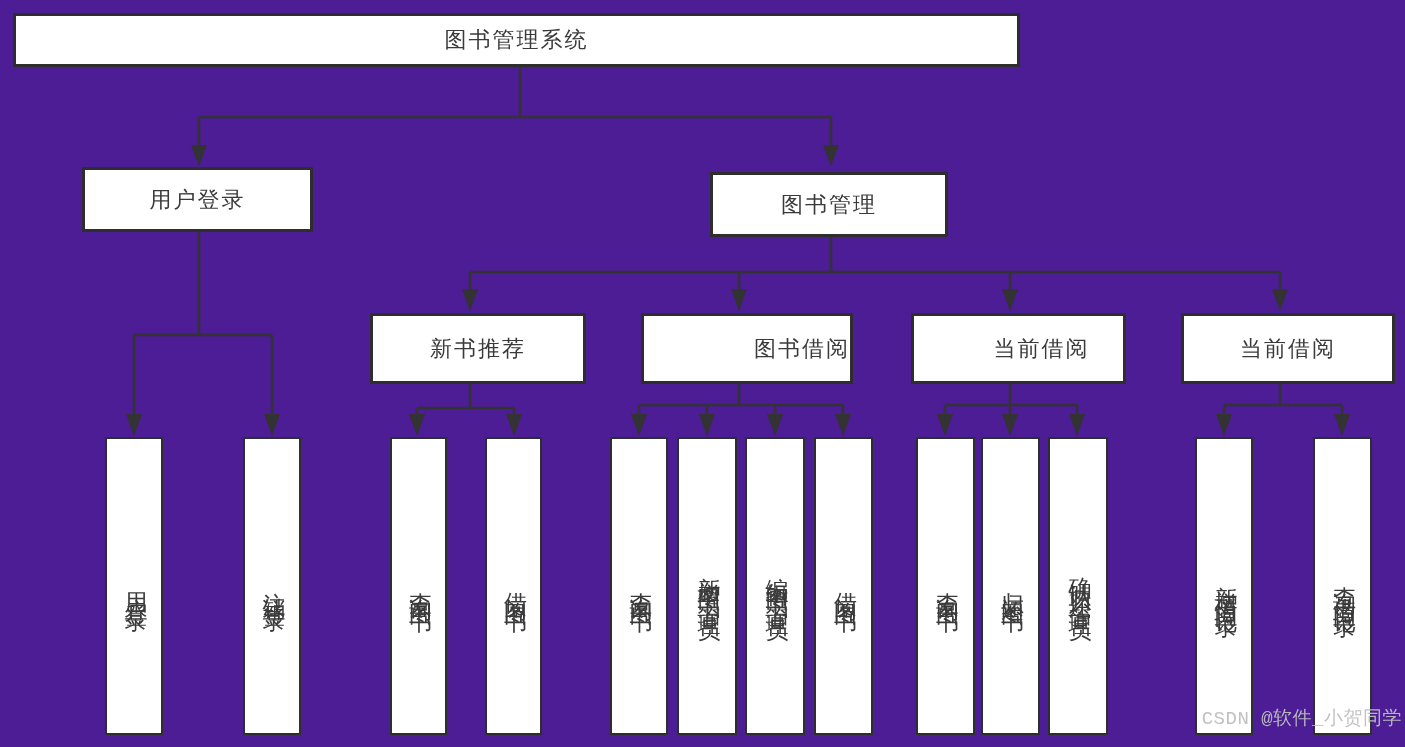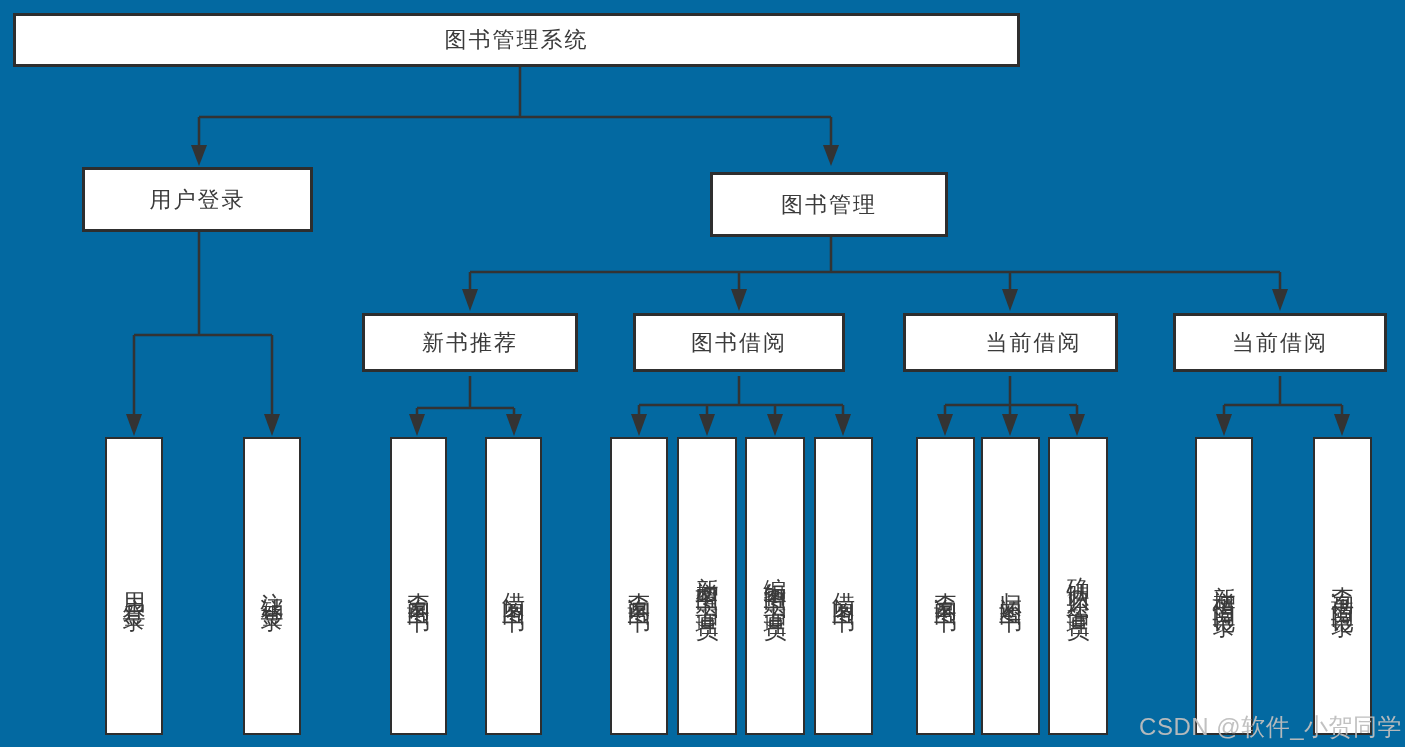--- a/index.html
+++ b/index.html
@@ -1,21 +1,21 @@
 <!DOCTYPE html>
 <html><head>
 <meta charset="utf-8">
 <style>
   html, body { margin: 0; padding: 0; background: #ffffff; }
   .canvas {
     position: relative;
     width: 1405px;
     height: 747px;
-    background: #0369a1;
-    font-family: Liberation Sans, sans-serif;
+    background: #4c1d95;
+    font-family: Liberation Mono, monospace;
     overflow: hidden;
   }
   .connectors {
     position: absolute;
     left: 0; top: 0;
     width: 1405px; height: 747px;
   }
   .node {
     position: absolute;
     background: #ffffff;
@@ -48,43 +48,43 @@
     writing-mode: vertical-rl;
     text-orientation: mixed;
     font-size: 23px;
     letter-spacing: 6px;
     line-height: 1;
     white-space: nowrap;
   }
   .root-box   { left: 13px;   top: 13px;  width: 1007px; height: 54px; }
   .l2-login   { left: 82px;   top: 167px; width: 231px;  height: 65px; }
   .l2-mgmt    { left: 710px;  top: 172px; width: 238px;  height: 65px; }
-  .l3         { top: 313px;   height: 59px; }
+  .l3         { top: 313px;   height: 71px; margin-left: 8px; }
   .l3-rec     { left: 362px;  width: 216px; }
-  .l3-borrow  { left: 633px;  width: 212px; }
+  .l3-borrow  { left: 633px;  width: 212px; justify-content: flex-end; }
   .l3-current { left: 903px;  width: 215px; padding-left: 46px; }
   .l3-records { left: 1173px; width: 214px; }
   .leaf-user-login { left: 105px; }
   .leaf-logout     { left: 243px; }
   .leaf-rec-query  { left: 390px; width: 57px; }
   .leaf-rec-borrow { left: 485px; width: 57px; }
   .leaf-bb-query   { left: 610px; }
   .leaf-bb-add     { left: 677px; width: 60px; }
   .leaf-bb-edit    { left: 745px; width: 60px; }
   .leaf-bb-borrow  { left: 814px; width: 59px; }
   .leaf-cb-query   { left: 916px; width: 59px; }
   .leaf-cb-return  { left: 981px; width: 59px; }
   .leaf-cb-confirm { left: 1048px; width: 60px; }
   .leaf-br-add     { left: 1195px; }
   .leaf-br-query   { left: 1313px; width: 59px; }
   .watermark {
     position: absolute;
     right: 3px;
-    bottom: 4px;
-    font-size: 24px;
+    bottom: 16px;
+    font-size: 19px;
     letter-spacing: 0.5px;
     color: rgba(190, 190, 190, 0.95);
     white-space: nowrap;
     z-index: 5;
   }
   svg path    { stroke: #333333; stroke-width: 2.5; fill: none; }
   svg polygon { fill: #333333; stroke: none; }
 </style>
 </head>
 <body>

